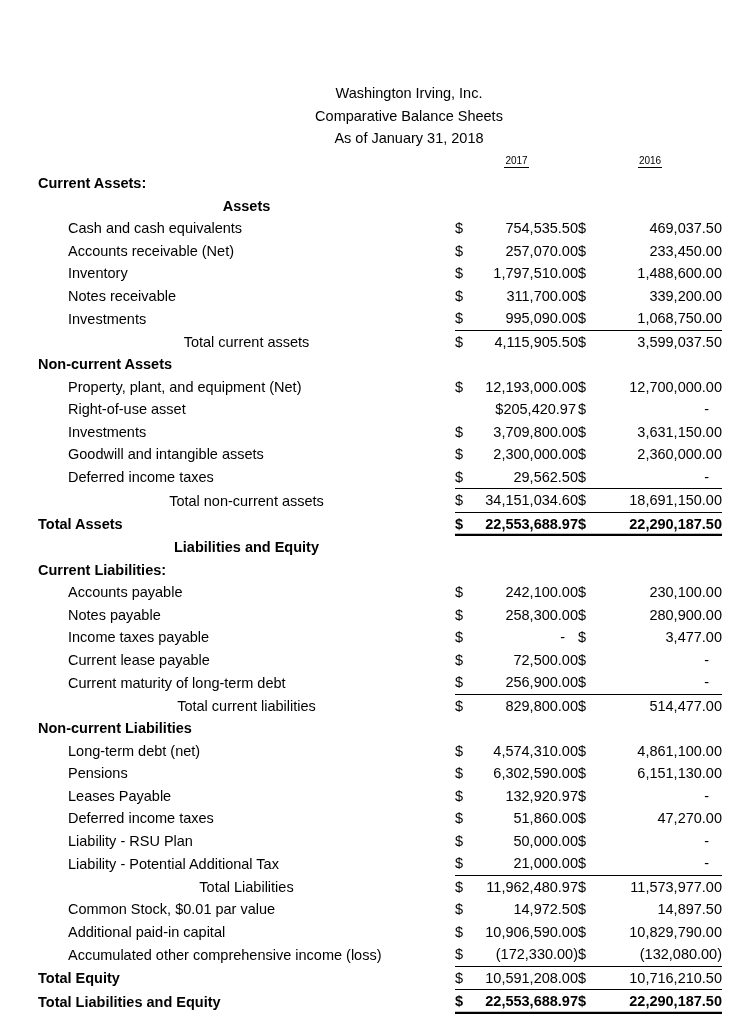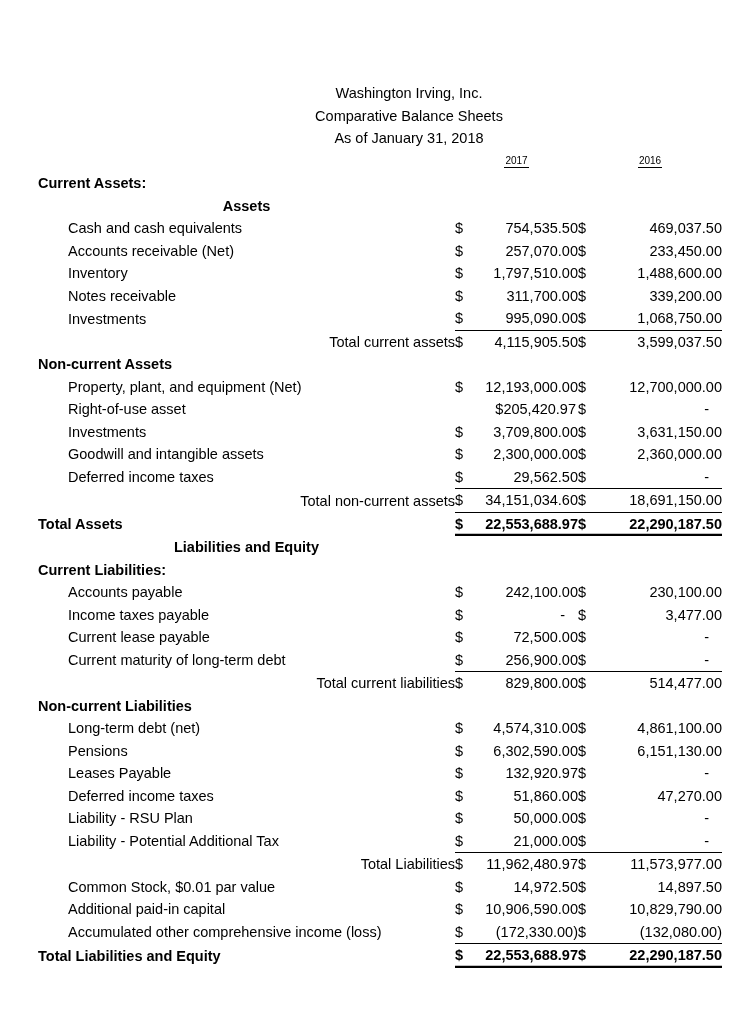--- a/index.html
+++ b/index.html
@@ -73,21 +73,21 @@
   td.banner {
     font-weight: bold;
     text-align: center;
     padding-right: 34px;
   }
 
   
   td.lbl            { text-align: left; }
   td.lbl.head       { font-weight: bold; }
   td.lbl.item       { padding-left: 30px; }
-  td.lbl.total      { text-align: right; }
+  td.lbl.total      { text-align: center; }
   td.lbl.grand      { font-weight: bold; }
 
   
   td.cur {
     text-align: left;
     padding-left: 5px;
   }
   td.amt {
     text-align: right;
     padding-right: 2px;
@@ -266,20 +266,27 @@
           <td></td>
       </tr>
       <tr>
         <td class="lbl item">Accounts payable</td>
         <td class="cur">$</td>
         <td class="amt">242,100.00</td>
         <td class="cur">$</td>
         <td class="amt">230,100.00</td>
       </tr>
       <tr>
+        <td class="lbl item">Notes payable</td>
+        <td class="cur">$</td>
+        <td class="amt">258,300.00</td>
+        <td class="cur">$</td>
+        <td class="amt">280,900.00</td>
+      </tr>
+      <tr>
         <td class="lbl item">Income taxes payable</td>
         <td class="cur">$</td>
         <td class="amt dash">-</td>
         <td class="cur">$</td>
         <td class="amt">3,477.00</td>
       </tr>
       <tr>
         <td class="lbl item">Current lease payable</td>
         <td class="cur">$</td>
         <td class="amt">72,500.00</td>
@@ -371,20 +378,27 @@
         <td class="amt">10,906,590.00</td>
         <td class="cur">$</td>
         <td class="amt">10,829,790.00</td>
       </tr>
       <tr>
         <td class="lbl item">Accumulated other comprehensive income (loss)</td>
         <td class="cur rule-bottom">$</td>
         <td class="amt rule-bottom">(172,330.00)</td>
         <td class="cur rule-bottom">$</td>
         <td class="amt rule-bottom">(132,080.00)</td>
+      </tr>
+      <tr>
+        <td class="lbl grand">Total Equity</td>
+        <td class="cur">$</td>
+        <td class="amt">10,591,208.00</td>
+        <td class="cur">$</td>
+        <td class="amt">10,716,210.50</td>
       </tr>
       <tr class="b">
         <td class="lbl grand">Total Liabilities and Equity</td>
         <td class="cur rule-top rule-dbl">$</td>
         <td class="amt rule-top rule-dbl">22,553,688.97</td>
         <td class="cur rule-top rule-dbl">$</td>
         <td class="amt rule-top rule-dbl">22,290,187.50</td>
       </tr>
 
     </tbody>

